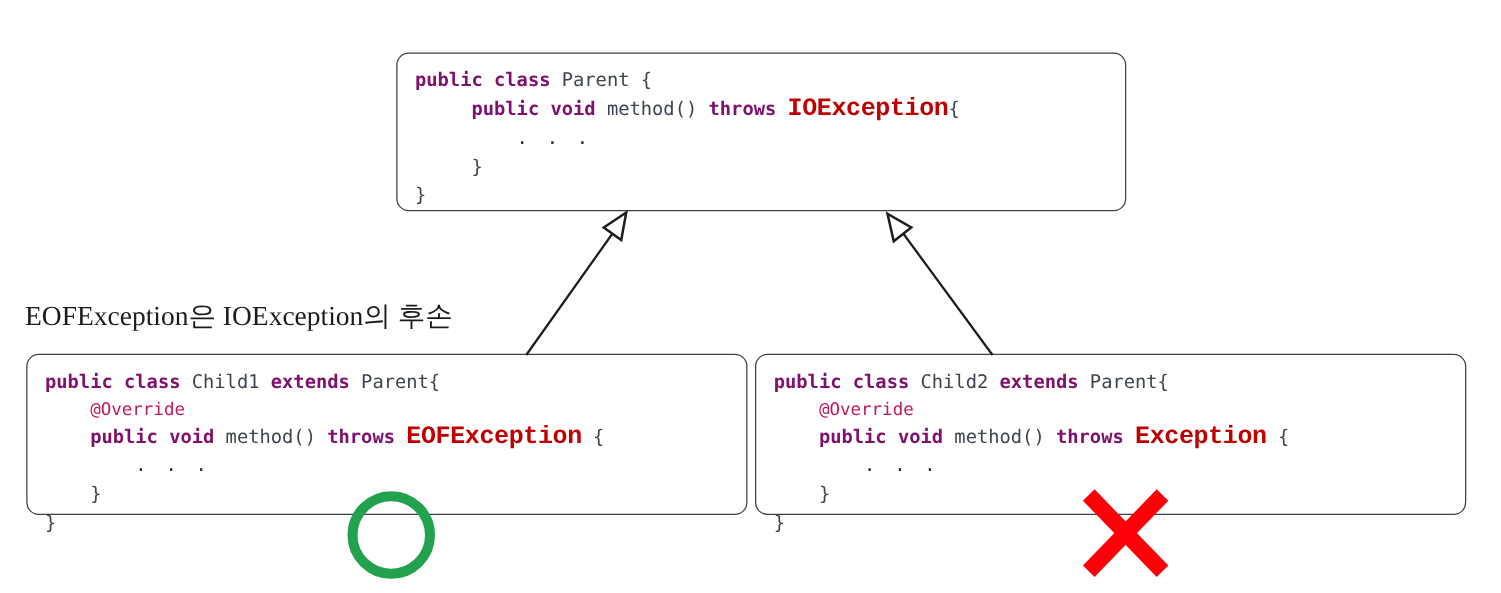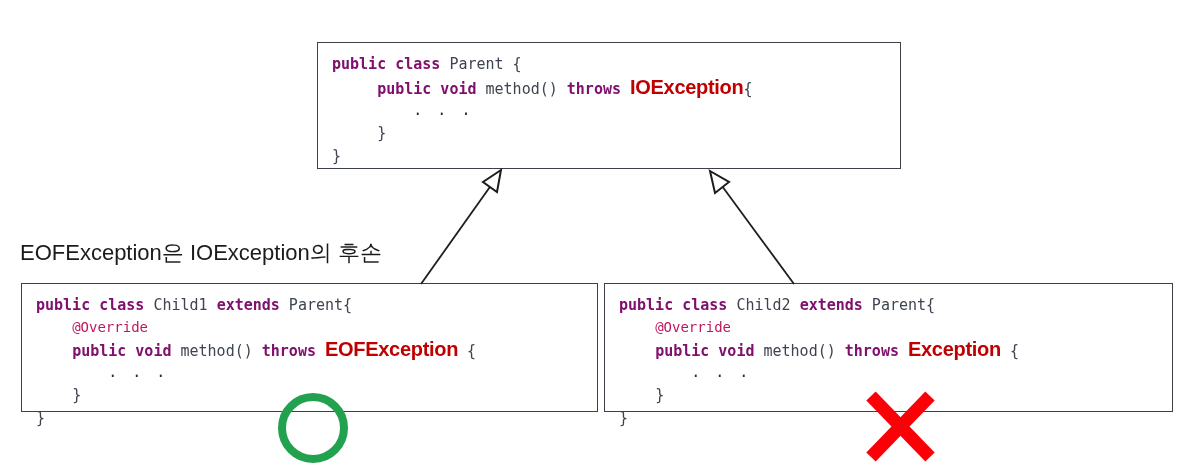--- a/index.html
+++ b/index.html
@@ -18,21 +18,21 @@
     height: 474px;
     background: #ffffff;
     overflow: hidden;
   }
 
   
   .code-box {
     position: absolute;
     box-sizing: border-box;
     border: 1.6px solid #3b4049;
-    border-radius: 0;
+    border-radius: 10px;
     background: #ffffff;
     padding: 10px 14px 8px 14px;
     font-family: "DejaVu Sans Mono", "Liberation Mono", monospace;
     z-index: 3;
   }
   #parent-box {
     left: 317px;
     top: 42px;
     width: 584px;
     height: 127px;
@@ -77,33 +77,33 @@
   .anno {
     color: #be185d;
     font-size: 14px;
     font-family: "DejaVu Sans Mono", "Liberation Mono", monospace;
   }
   .exc {
     color: #c00000;
     font-weight: bold;
     font-size: 20px;
     letter-spacing: -0.3px;
-    font-family: Liberation Sans, sans-serif;
+    font-family: Liberation Mono, monospace;
   }
   .dots {
     color: #2b2b2b;
     font-size: 15px;
     letter-spacing: 3px;
     font-family: "DejaVu Sans Mono", "Liberation Mono", monospace;
   }
 
   
   .caption {
     position: absolute;
-    font-family: Liberation Sans, sans-serif;
+    font-family: Liberation Serif, serif;
     font-size: 22px;
     color: #1b1b1b;
     white-space: nowrap;
     z-index: 4;
   }
   #caption-left  { left: 20px;  top: 238px; }
   #caption-right { left: 806px; top: 238px; }
 
   
   #overlay {

